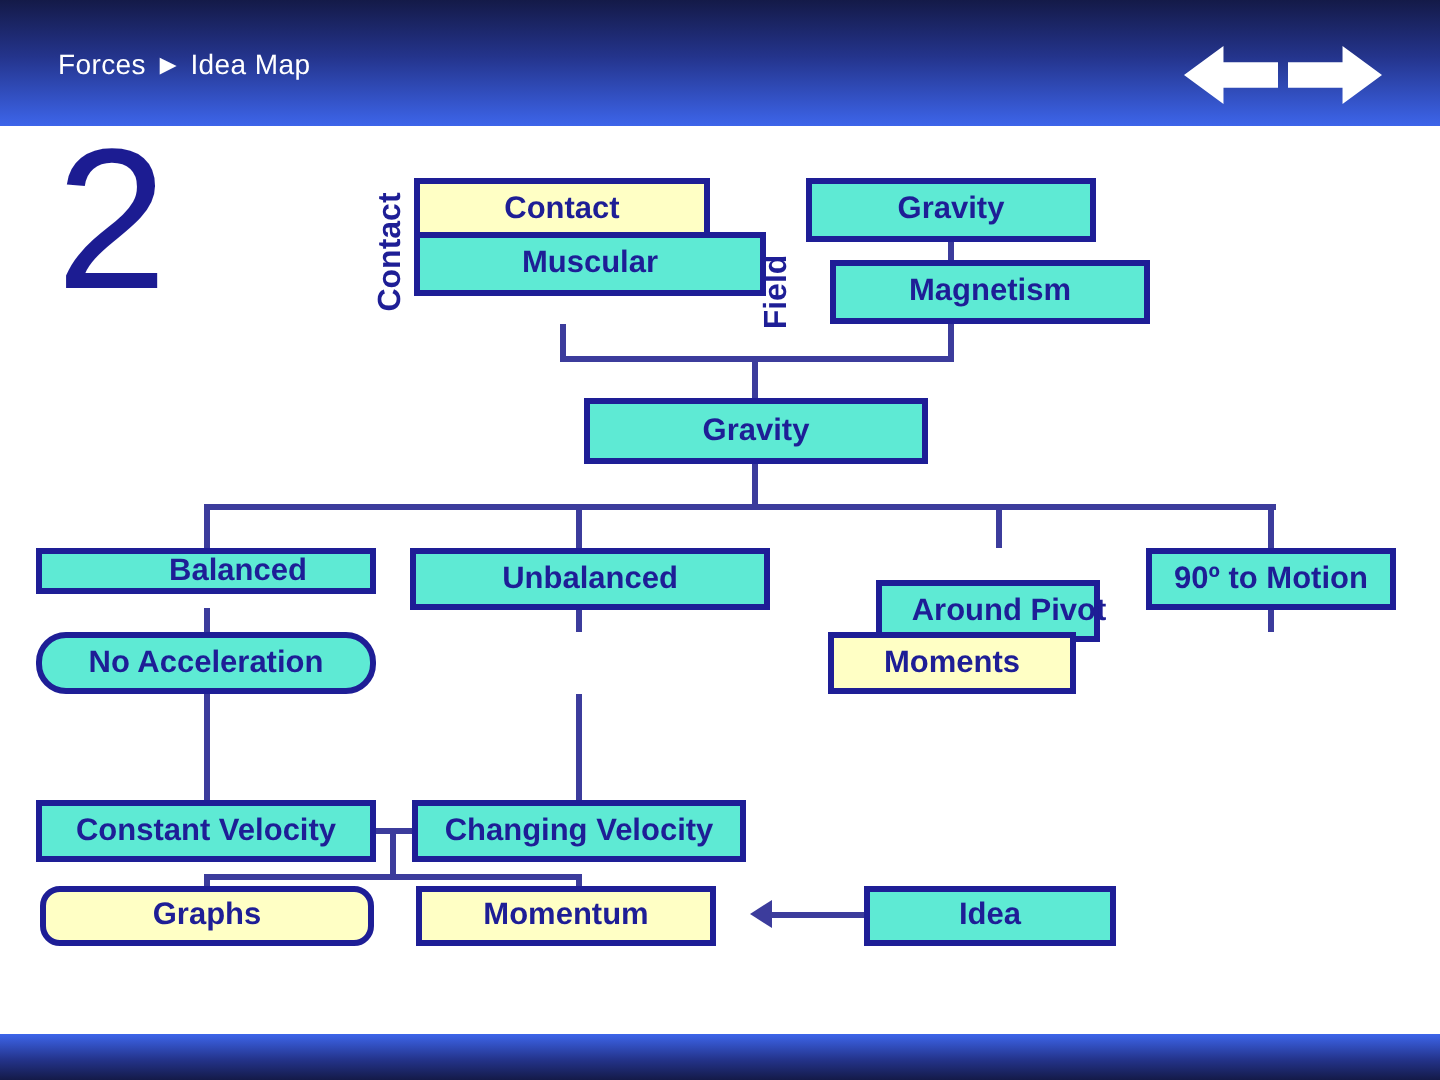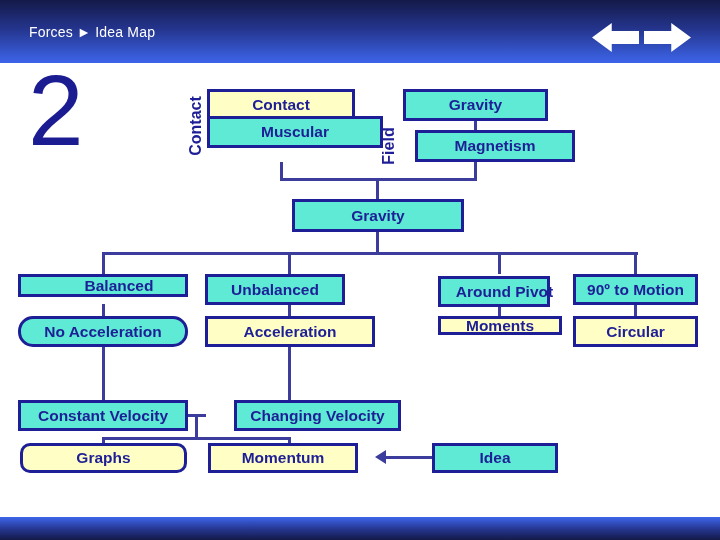--- a/index.html
+++ b/index.html
@@ -101,28 +101,26 @@
     <div class="ln" style="left:384px;top:456px;width:48px;height:3px;"></div>
     <div class="arrowhead" style="left:375px;top:450px;"></div>
   </div>
 
   <div class="box fill-yellow" style="left:207px;top:89px;width:148px;height:32px;">Contact</div>
   <div class="box fill-white" style="left:207px;top:116px;width:176px;height:32px;">Muscular</div>
   <div class="box fill-white" style="left:403px;top:89px;width:145px;height:32px;">Gravity</div>
   <div class="box fill-white" style="left:403px;top:130px;width:160px;height:32px;margin-left:12px;">Magnetism</div>
   <div class="box fill-white" style="left:292px;top:199px;width:172px;height:33px;">Gravity</div>
   <div class="box fill-white" style="left:18px;top:274px;width:170px;height:23px;padding-left:32px;">Balanced</div>
-  <div class="box fill-white" style="left:205px;top:274px;width:140px;height:31px;">Unbalanced</div>
-  <div class="box fill-white" style="left:438px;top:276px;width:112px;height:31px;padding-left:21px;">Around Pivot</div>
+  <div class="box fill-white" style="left:205px;top:274px;width:180px;height:31px;">Unbalanced</div>
+  <div class="box fill-white" style="left:438px;top:290px;width:112px;height:31px;padding-left:21px;">Around Pivot</div>
   <div class="box fill-white" style="left:573px;top:274px;width:125px;height:31px;">90º to Motion</div>
   <div class="box fill-white" style="left:18px;top:316px;width:170px;height:31px;border-radius:15px;">No Acceleration</div>
-  <div class="box fill-yellow" style="left:205px;top:316px;width:170px;height:31px;">Acceleration</div>
-  <div class="box fill-yellow" style="left:438px;top:316px;width:124px;height:19px;">Moments</div>
-  <div class="box fill-yellow" style="left:573px;top:316px;width:125px;height:31px;">Circular</div>
+  <div class="box fill-yellow" style="left:414px;top:316px;width:124px;height:31px;">Moments</div>
   <div class="box fill-white" style="left:18px;top:400px;width:170px;height:31px;">Constant Velocity</div>
-  <div class="box fill-white" style="left:206px;top:400px;width:167px;height:31px;margin-left:28px;">Changing Velocity</div>
+  <div class="box fill-white" style="left:206px;top:400px;width:167px;height:31px;">Changing Velocity</div>
   <div class="box fill-yellow" style="left:20px;top:443px;width:167px;height:30px;border-radius:10px;">Graphs</div>
   <div class="box fill-yellow" style="left:208px;top:443px;width:150px;height:30px;">Momentum</div>
   <div class="box fill-white" style="left:432px;top:443px;width:126px;height:30px;">Idea</div>
 
   <div class="bottombar"></div>
 
 </div>
 
 </body></html>

